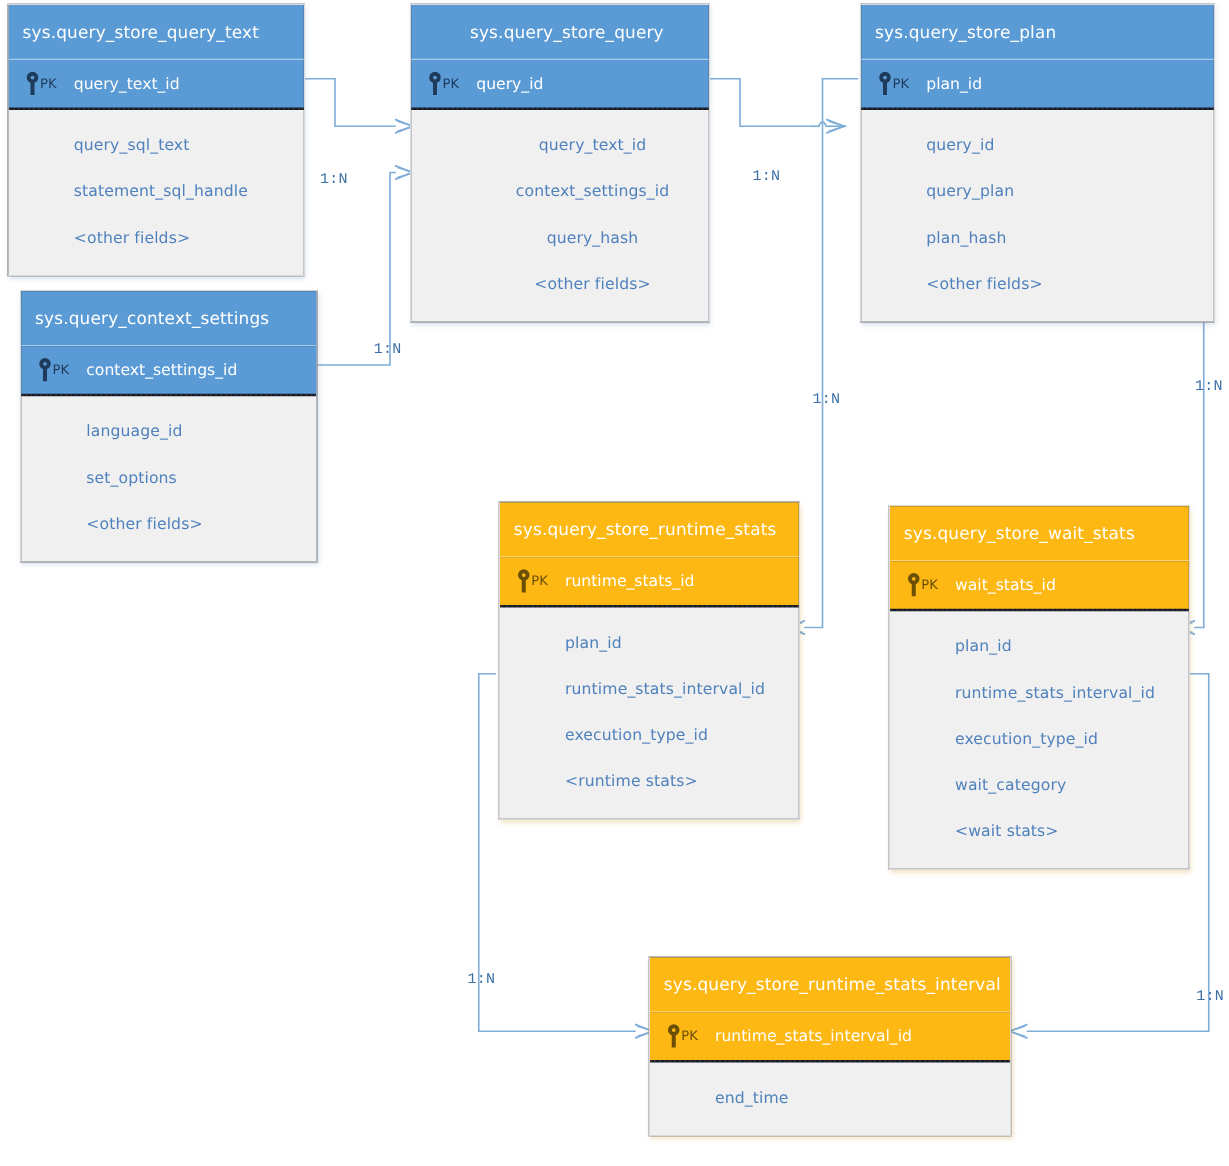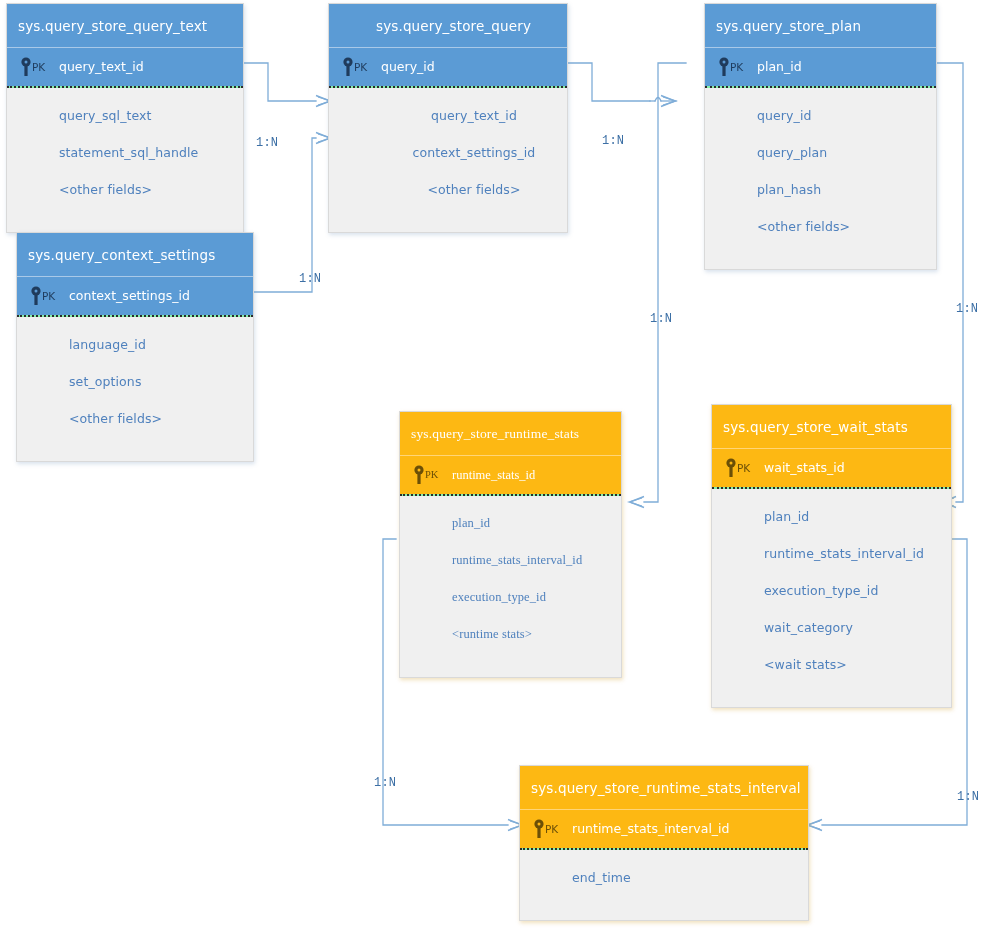--- a/index.html
+++ b/index.html
@@ -29,21 +29,21 @@
     letter-spacing:.2px;
     white-space:nowrap;
     font-family:Liberation Mono, monospace;
     margin-top:42px;
   }
   
   .entity{
     position:absolute;
     box-sizing:border-box;
     border:1px solid #d9d9d9;
-    background:#86efac;
+    background:#0f172a;
     box-shadow:1px 2px 4px rgba(120,150,190,.28);
   }
   .ent-title{
     box-sizing:border-box;
     height:44px;
     line-height:44px;
     padding-left:11px;
     color:#ffffff;
     font-size:13.5px;
     letter-spacing:.15px;
@@ -63,21 +63,21 @@
     position:absolute;
     left:52px;
     top:0;
   }
   .pk-sep{
     height:0;
     border-top:2px dotted #2b2b2b;
   }
   .ent-fields{
     background:#f0f0f0;
-    padding:9px 0 24px 0;
+    padding:9px 0 12px 0;
   }
   .field{
     box-sizing:border-box;
     height:37px;
     line-height:37px;
     padding-left:52px;
     font-size:12.5px;
     color:#4f81bd;
     white-space:nowrap;
     letter-spacing:.1px;
@@ -223,45 +223,46 @@
         <rect x="4.4" y="7" width="3.2" height="12" fill="#1f3b5c"></rect>
         <circle cx="6" cy="5" r="1.5" fill="#5b9bd5"></circle>
       </svg>
       <span class="pk-tag">PK</span>
       <span class="pk-name">query_id</span>
     </div>
     <div class="pk-sep"></div>
     <div class="ent-fields">
       <div class="field">query_text_id</div>
       <div class="field">context_settings_id</div>
+      <div class="field">query_hash</div>
       <div class="field">&lt;other fields&gt;</div>
     </div>
   </div>
 
-  <div class="entity theme-blue" style="left:704px;top:3px;width:233px;">
+  <div class="entity theme-blue" style="left:688px;top:3px;width:284px;">
     <div class="ent-title">sys.query_store_plan</div>
     <div class="ent-pk">
       <svg class="key-icon" viewBox="0 0 12 20">
         <circle cx="6" cy="5" r="4.6" fill="#1f3b5c"></circle>
         <rect x="4.4" y="7" width="3.2" height="12" fill="#1f3b5c"></rect>
         <circle cx="6" cy="5" r="1.5" fill="#5b9bd5"></circle>
       </svg>
       <span class="pk-tag">PK</span>
       <span class="pk-name">plan_id</span>
     </div>
     <div class="pk-sep"></div>
     <div class="ent-fields">
       <div class="field">query_id</div>
       <div class="field">query_plan</div>
       <div class="field">plan_hash</div>
       <div class="field">&lt;other fields&gt;</div>
     </div>
   </div>
 
-  <div class="entity theme-orange" style="left:399px;top:411px;width:223px;font-family:Liberation Serif, serif;">
+  <div class="entity theme-orange" style="left:399px;top:401px;width:241px;">
     <div class="ent-title">sys.query_store_runtime_stats</div>
     <div class="ent-pk">
       <svg class="key-icon" viewBox="0 0 12 20">
         <circle cx="6" cy="5" r="4.6" fill="#6b4f07"></circle>
         <rect x="4.4" y="7" width="3.2" height="12" fill="#6b4f07"></rect>
         <circle cx="6" cy="5" r="1.5" fill="#fdb813"></circle>
       </svg>
       <span class="pk-tag">PK</span>
       <span class="pk-name">runtime_stats_id</span>
     </div>

